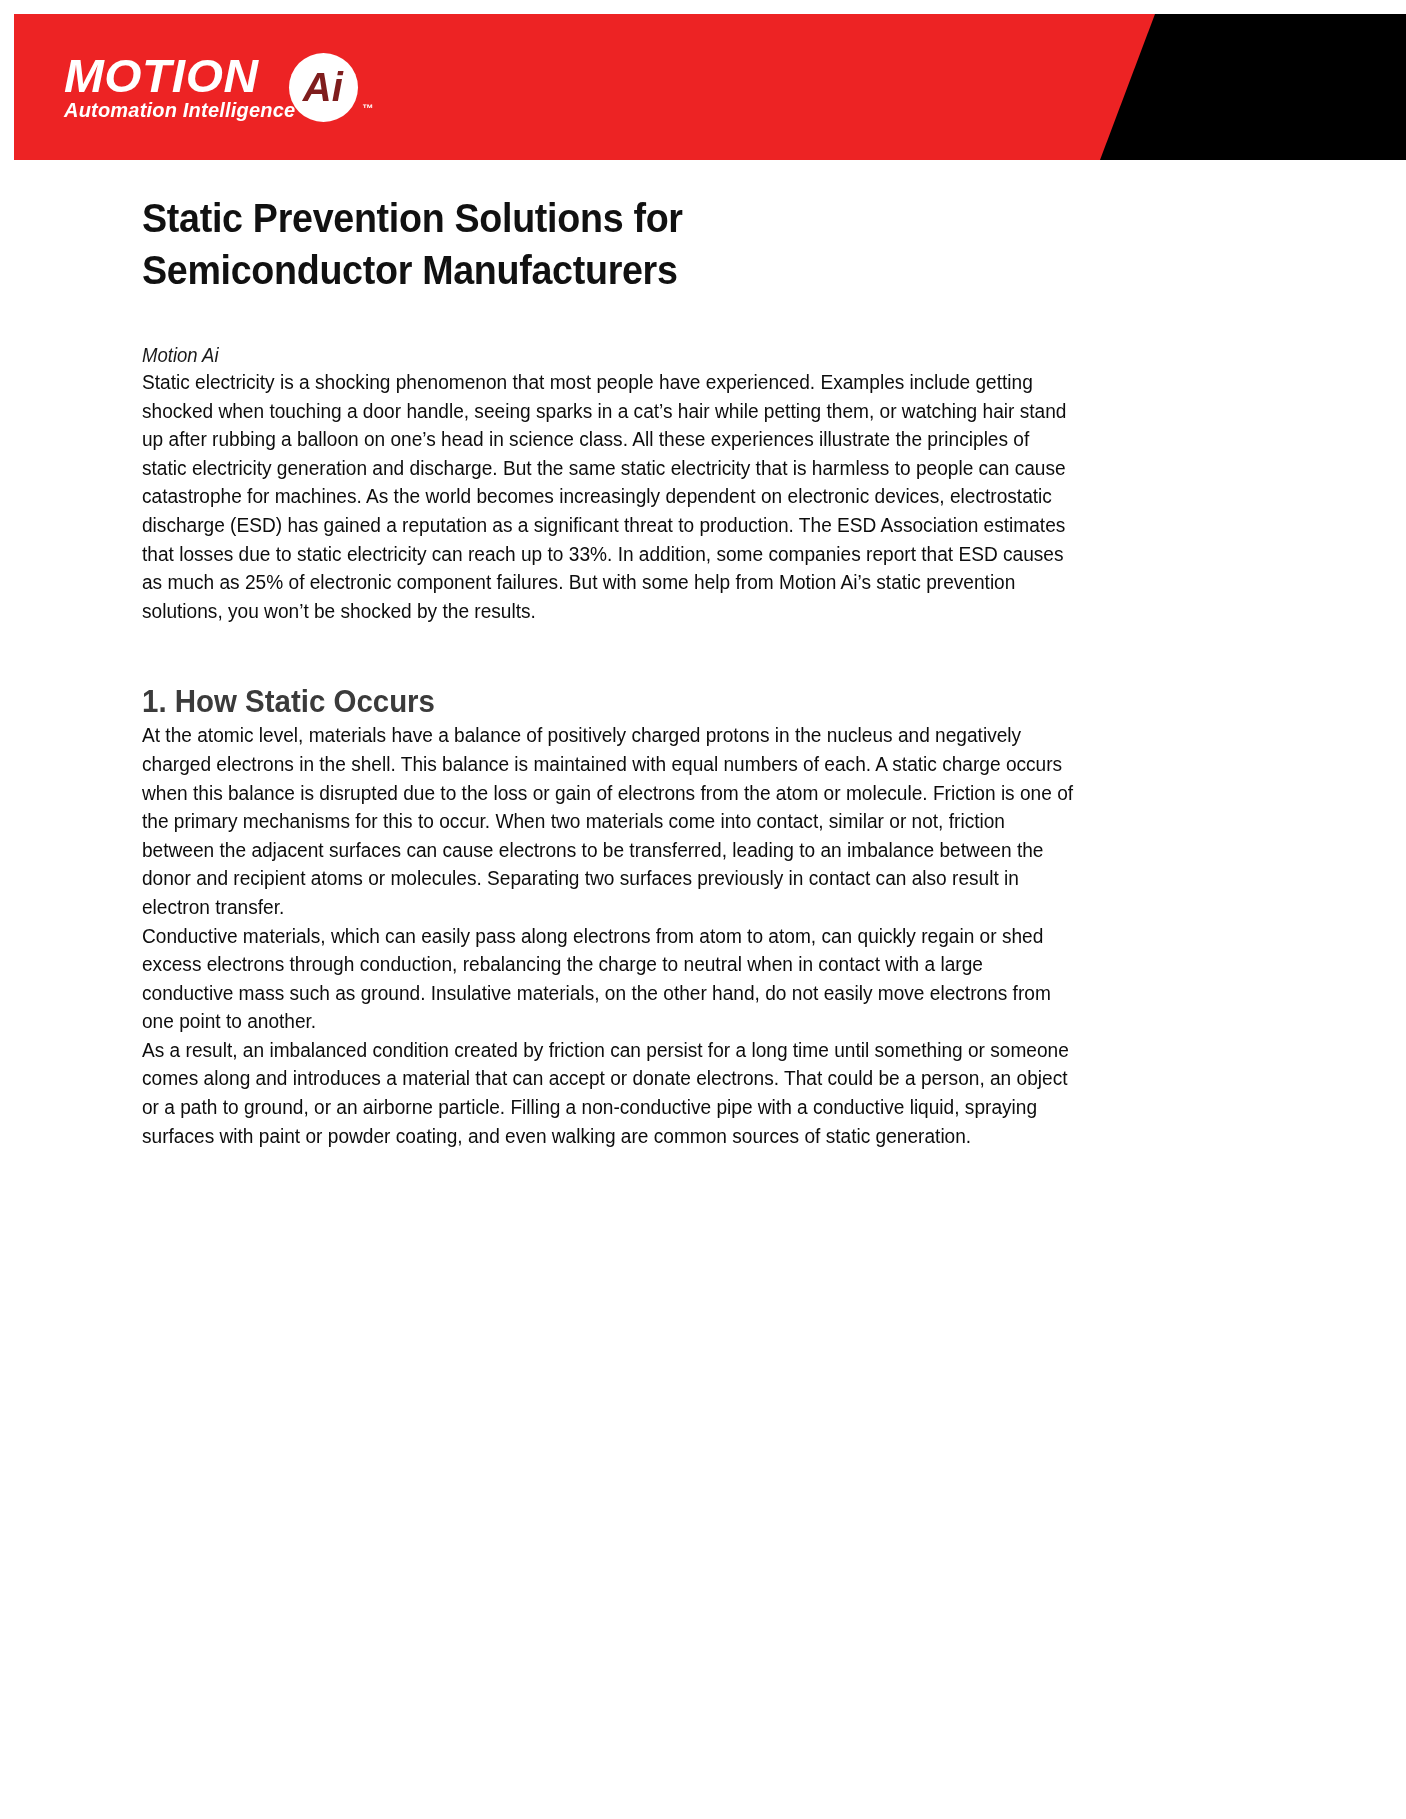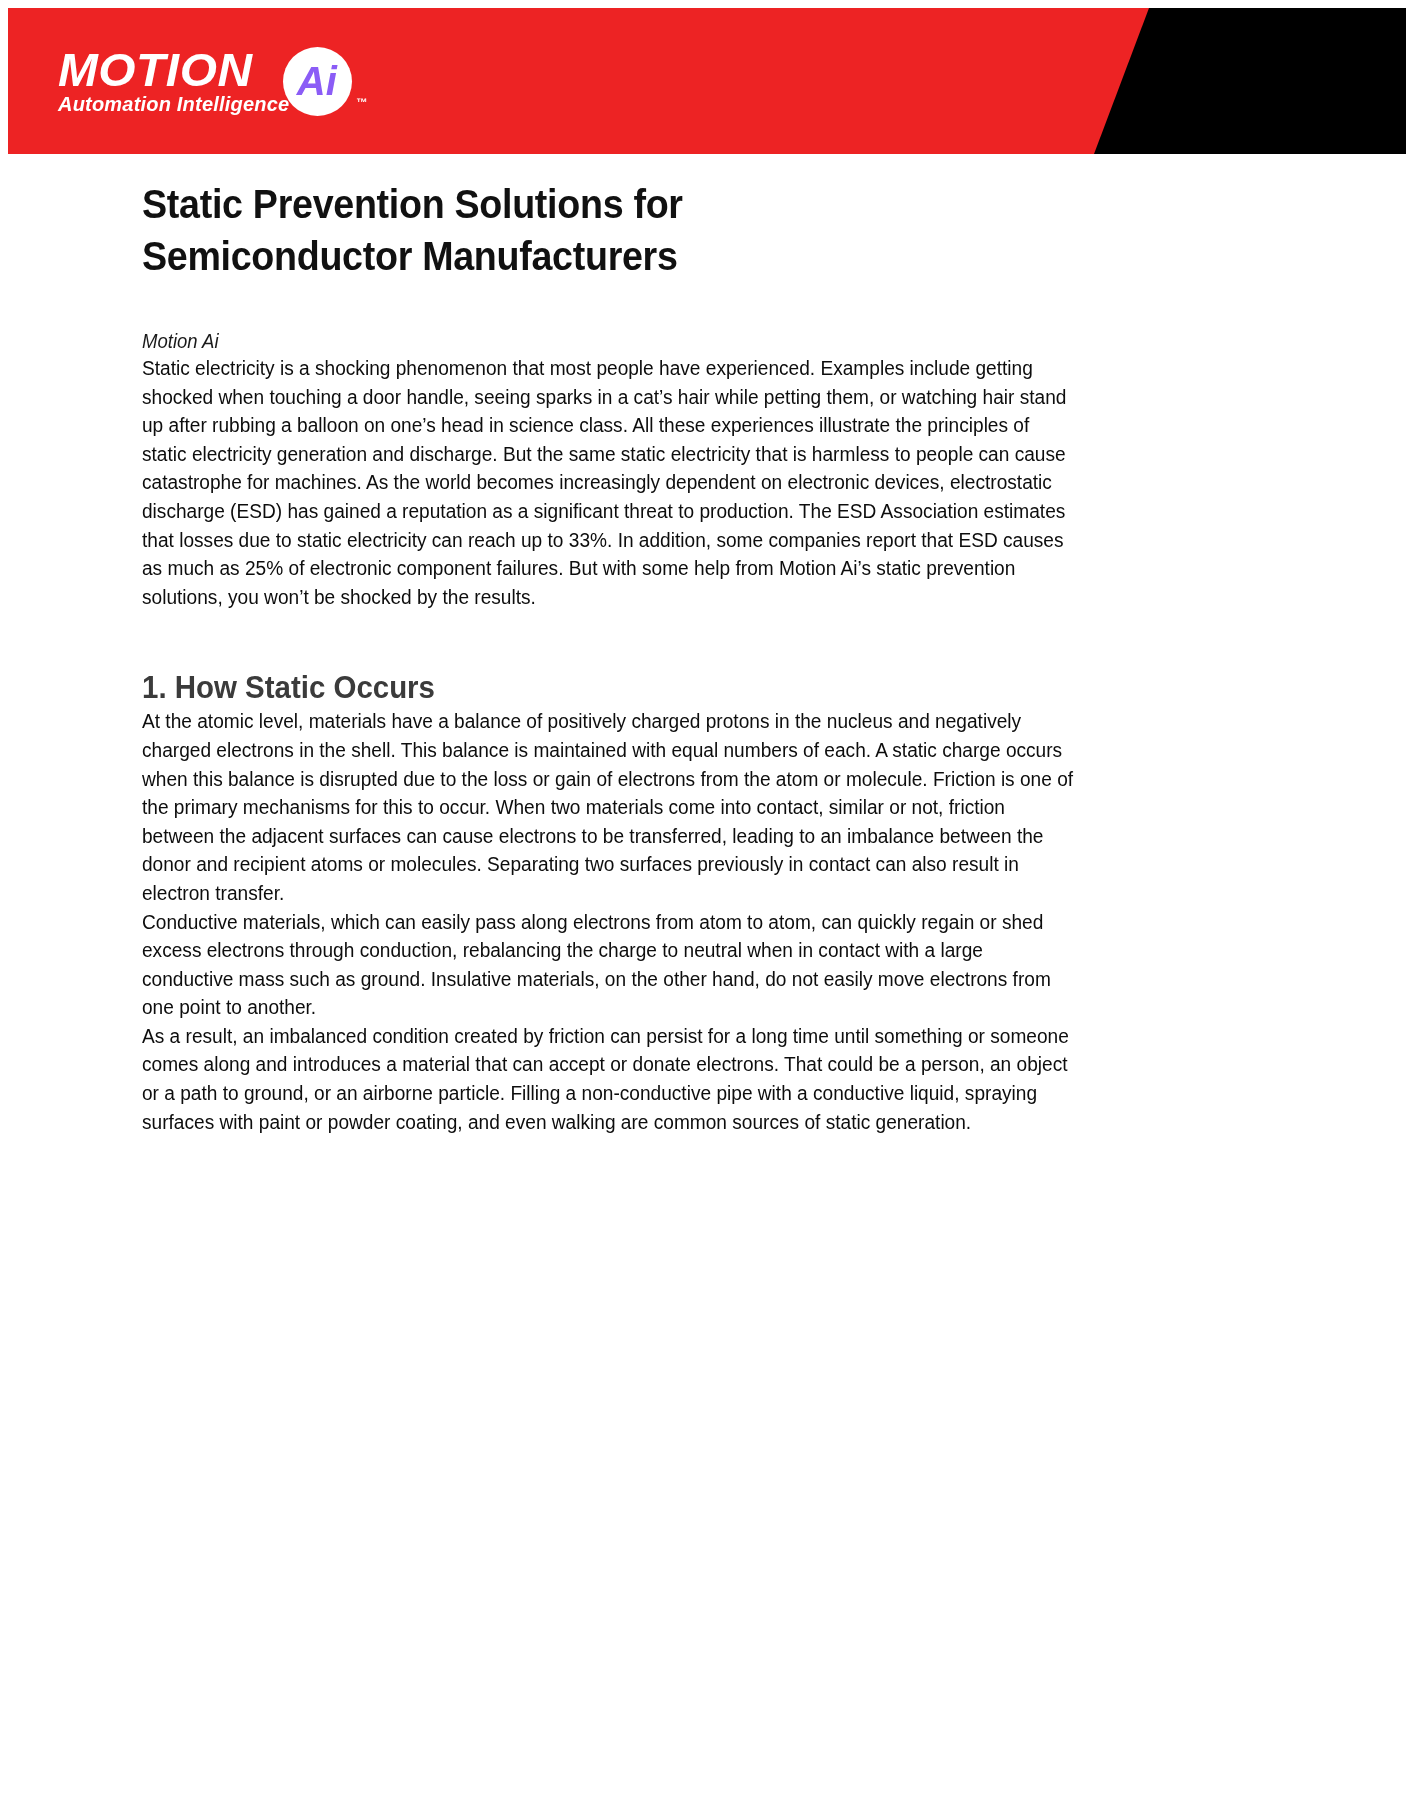--- a/index.html
+++ b/index.html
@@ -80,44 +80,44 @@
     display: flex;
     align-items: center;
     justify-content: center;
   }
   .logo-badge-text {
     font-family: "Liberation Sans", "DejaVu Sans", sans-serif;
     font-weight: bold;
     font-style: italic;
     font-size: 40px;
     line-height: 40px;
-    color: #8b5cf6;
+    color: #7f1d1d;
     position: relative;
     top: -1px;
     left: -1px;
   }
   .logo-tm {
     font-family: "Liberation Sans", "DejaVu Sans", sans-serif;
     font-size: 11px;
     color: #ffffff;
     align-self: flex-end;
     margin-left: 4px;
     margin-bottom: 10px;
     font-weight: bold;
   }
 
   
   .page {
     position: relative;
-    padding: 8px;
+    padding: 14px;
   }
   .content {
     position: absolute;
     left: 142px;
-    top: 178px;
+    top: 192px;
     width: 935px;
   }
 
   .doc-title {
     font-family: "Liberation Sans Narrow", "Liberation Sans", "DejaVu Sans", sans-serif;
     font-weight: bold;
     font-size: 40px;
     line-height: 52px;
     color: #111111;
     letter-spacing: -0.3px;

